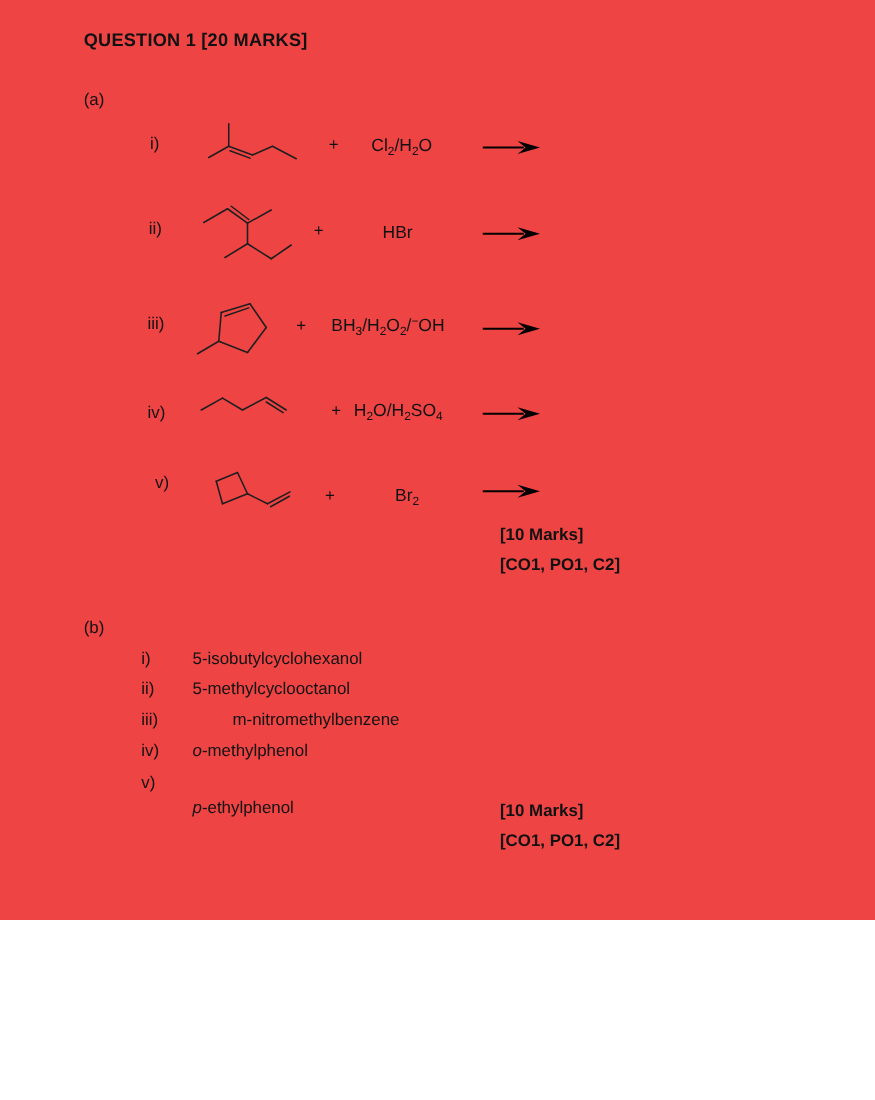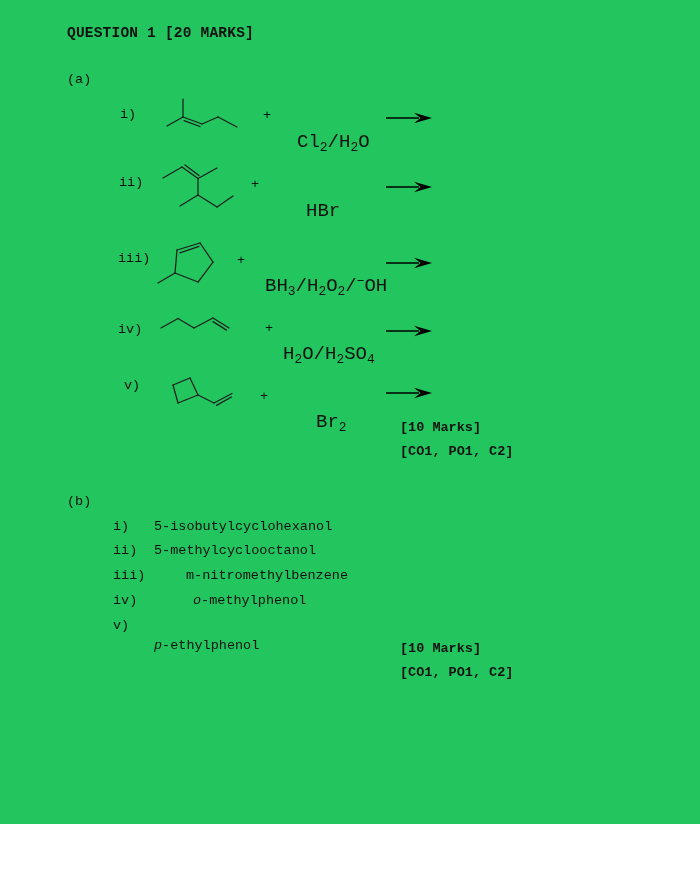--- a/index.html
+++ b/index.html
@@ -1,29 +1,29 @@
 <!DOCTYPE html>
 <html><head>
 <meta charset="utf-8">
 <style>
   html,body{margin:0;padding:0;background:#ffffff;}
   .page{
     position:relative;
-    width:700px;height:824px;
-    background:#22c55e;
-    font-family:Liberation Mono, monospace;
+    width:700px;height:736px;
+    background:#ef4444;
+    font-family:Liberation Sans, sans-serif;
     color:#111111;
     overflow:hidden;
   }
   .abs{position:absolute;white-space:nowrap;line-height:1.15;}
   .title{font-weight:bold;font-size:14.5px;letter-spacing:0.2px;}
   .body-text{font-size:13.5px;}
   .numeral{font-size:13.5px;}
   .plus{font-size:13.5px;}
-  .reagent{font-size:19px;margin-top:24px;}
+  .reagent{font-size:14px;}
   .reagent sub{font-size:0.68em;line-height:0;vertical-align:-0.28em;}
   .reagent sup{font-size:0.68em;line-height:0;vertical-align:0.5em;}
   .marks-block{font-weight:bold;font-size:13.5px;text-align:left;width:216px;left:400px;}
   .compound{font-size:13.5px;}
   .compound i{font-style:italic;}
   svg.struct{position:absolute;overflow:visible;}
   svg.struct line, svg.struct polyline, svg.struct polygon.ring{
     stroke:#1f1f1f;stroke-width:1.25;fill:none;stroke-linecap:round;stroke-linejoin:round;
   }
   svg.arrow line{stroke:#000;stroke-width:1.6;}
@@ -143,21 +143,21 @@
   <div>
     <div class="abs numeral" style="left:113px;top:543px;">ii)</div>
     <div class="abs compound" style="left:154px;top:543px;">5-methylcyclooctanol</div>
   </div>
   <div>
     <div class="abs numeral" style="left:113px;top:568px;">iii)</div>
     <div class="abs compound" style="left:154px;top:568px;margin-left:32px;">m-nitromethylbenzene</div>
   </div>
   <div>
     <div class="abs numeral" style="left:113px;top:593px;">iv)</div>
-    <div class="abs compound" style="left:154px;top:593px;margin-left:39px;"><i>o</i>-methylphenol</div>
+    <div class="abs compound" style="left:154px;top:593px;"><i>o</i>-methylphenol</div>
   </div>
   <div>
     <div class="abs numeral" style="left:113px;top:618px;">v)</div>
     <div class="abs compound" style="left:154px;top:618px;margin-top:20px;"><i>p</i>-ethylphenol</div>
   </div>
 
   <div class="abs marks-block" style="top:641px;">[10 Marks]</div>
   <div class="abs marks-block" style="top:665px;">[CO1, PO1, C2]</div>
 
 </div>

